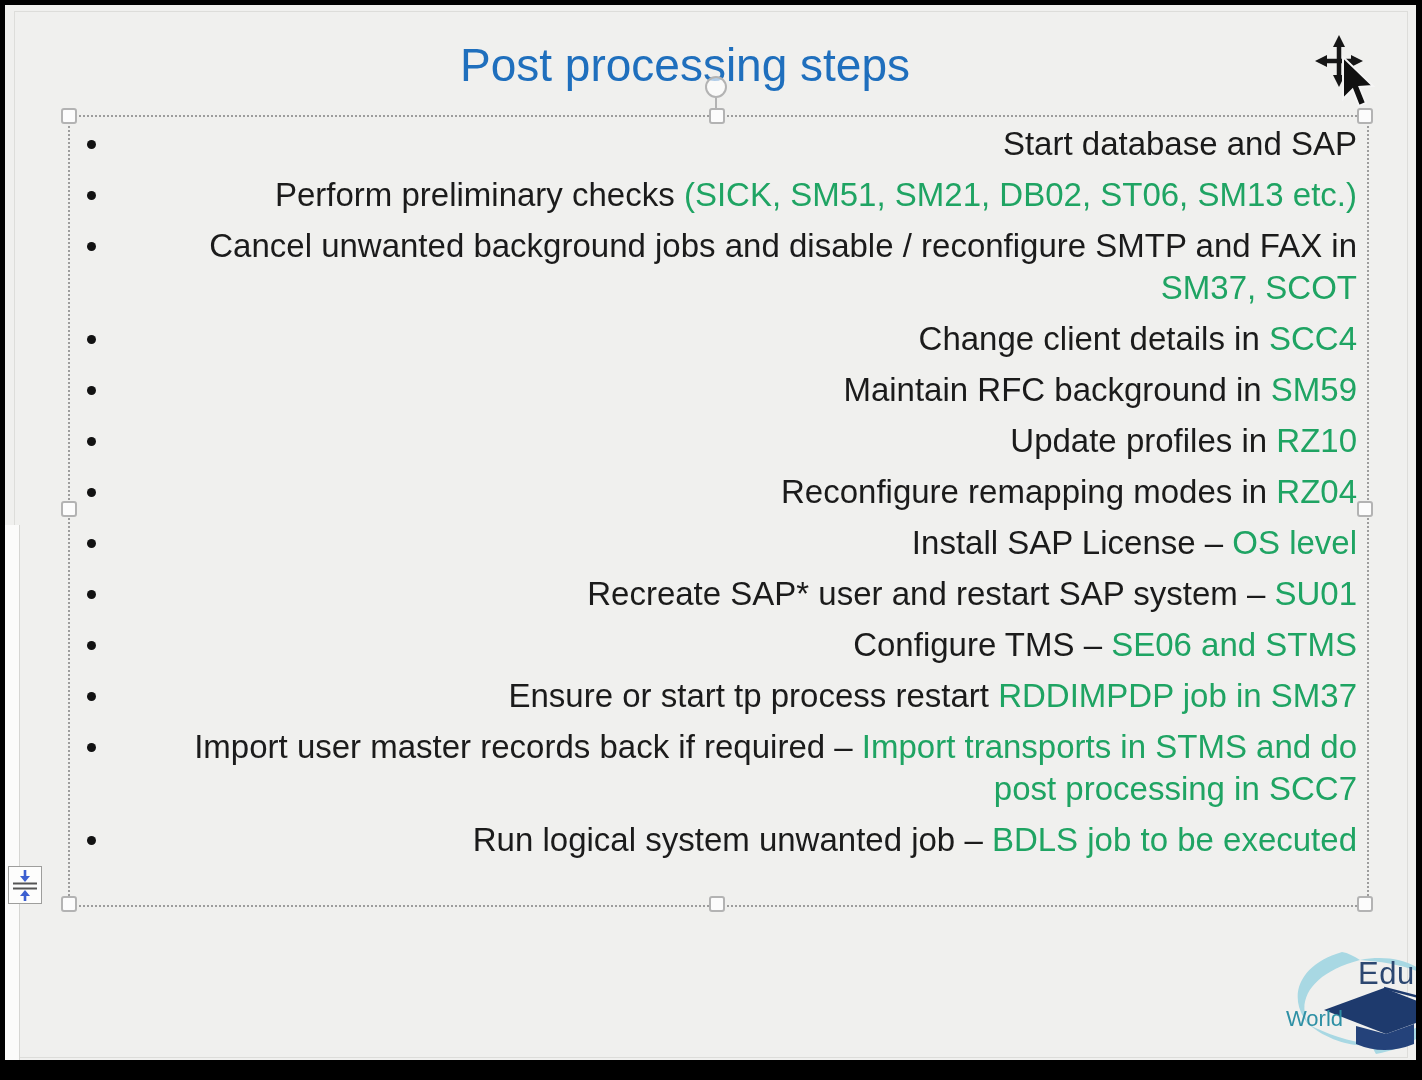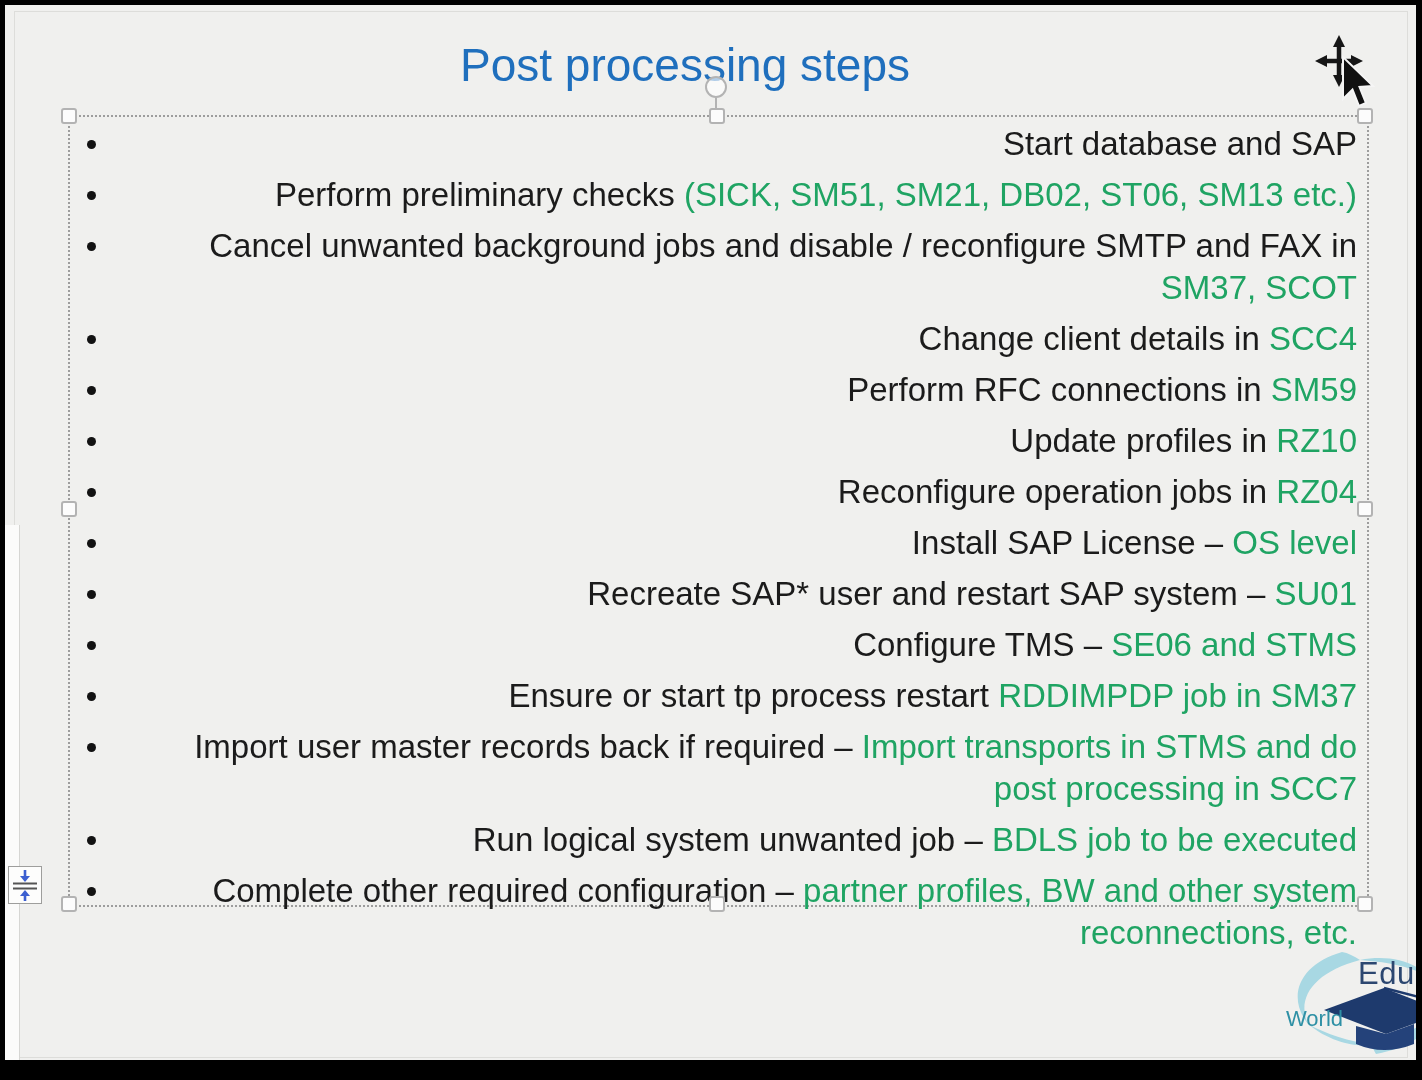--- a/index.html
+++ b/index.html
@@ -108,29 +108,29 @@
       <li class="bullet-item">
         <span class="dot"></span>
         <span class="btext"><span class="seg">Cancel unwanted background jobs and disable / reconfigure SMTP and FAX in </span><span class="seg green">SM37, SCOT</span></span>
       </li>
       <li class="bullet-item">
         <span class="dot"></span>
         <span class="btext"><span class="seg">Change client details in </span><span class="seg green">SCC4</span></span>
       </li>
       <li class="bullet-item">
         <span class="dot"></span>
-        <span class="btext"><span class="seg">Perform RFC connections in </span><span class="seg green">SM59</span></span>
+        <span class="btext"><span class="seg">Maintain RFC background in </span><span class="seg green">SM59</span></span>
       </li>
       <li class="bullet-item">
         <span class="dot"></span>
         <span class="btext"><span class="seg">Update profiles in </span><span class="seg green">RZ10</span></span>
       </li>
       <li class="bullet-item">
         <span class="dot"></span>
-        <span class="btext"><span class="seg">Reconfigure operation jobs in </span><span class="seg green">RZ04</span></span>
+        <span class="btext"><span class="seg">Reconfigure remapping modes in </span><span class="seg green">RZ04</span></span>
       </li>
       <li class="bullet-item">
         <span class="dot"></span>
         <span class="btext"><span class="seg">Install SAP License – </span><span class="seg green">OS level</span></span>
       </li>
       <li class="bullet-item">
         <span class="dot"></span>
         <span class="btext"><span class="seg">Recreate SAP* user and restart SAP system – </span><span class="seg green">SU01</span></span>
       </li>
       <li class="bullet-item">
@@ -141,24 +141,20 @@
         <span class="dot"></span>
         <span class="btext"><span class="seg">Ensure or start tp process restart </span><span class="seg green">RDDIMPDP job in SM37</span></span>
       </li>
       <li class="bullet-item">
         <span class="dot"></span>
         <span class="btext"><span class="seg">Import user master records back if required – </span><span class="seg green">Import transports in STMS and do post processing in SCC7</span></span>
       </li>
       <li class="bullet-item">
         <span class="dot"></span>
         <span class="btext"><span class="seg">Run logical system unwanted job – </span><span class="seg green">BDLS job to be executed</span></span>
-      </li>
-      <li class="bullet-item">
-        <span class="dot"></span>
-        <span class="btext"><span class="seg">Complete other required configuration – </span><span class="seg green">partner profiles, BW and other system reconnections, etc.</span></span>
       </li>
     </ul>
 
   <div class="autofit">
     <svg width="32" height="36" viewBox="0 0 32 36">
       <line x1="16" y1="3" x2="16" y2="10" stroke="#3c5fd0" stroke-width="2.6"></line>
       <polygon points="11,9 21,9 16,15" fill="#3c5fd0"></polygon>
       <line x1="4" y1="16.5" x2="28" y2="16.5" stroke="#555" stroke-width="2"></line>
       <line x1="4" y1="21.5" x2="28" y2="21.5" stroke="#555" stroke-width="2"></line>
       <polygon points="11,29 21,29 16,23" fill="#3c5fd0"></polygon>

